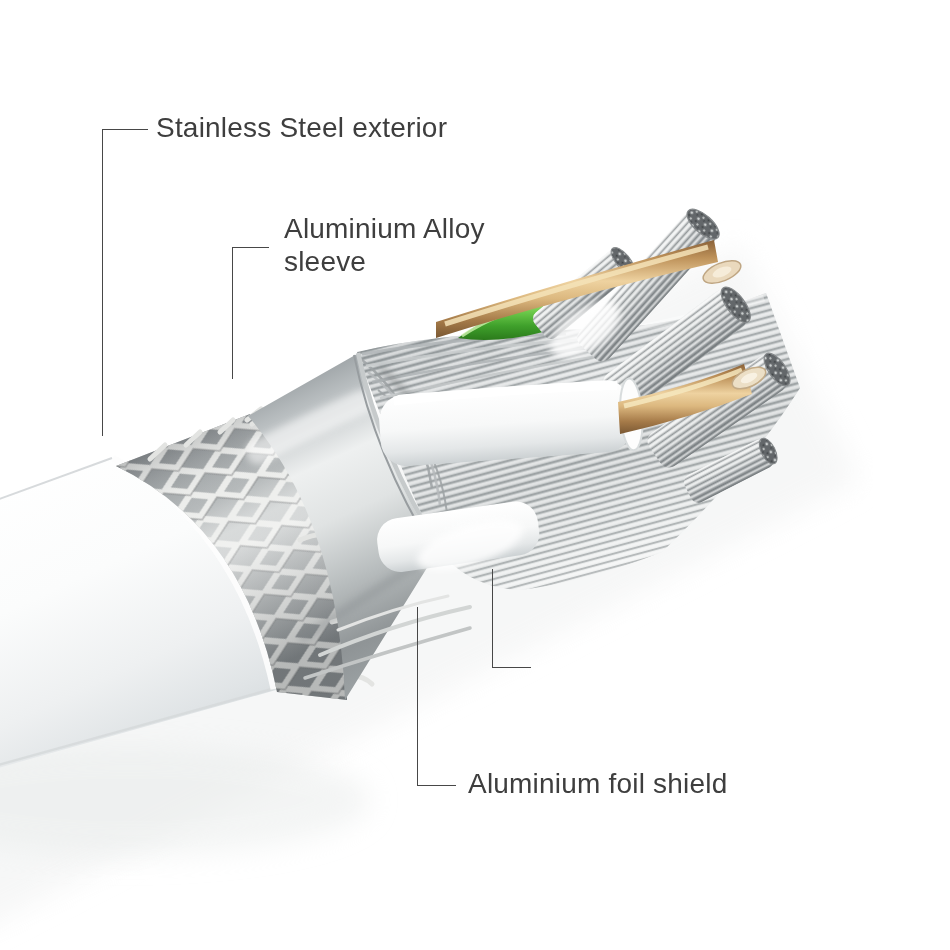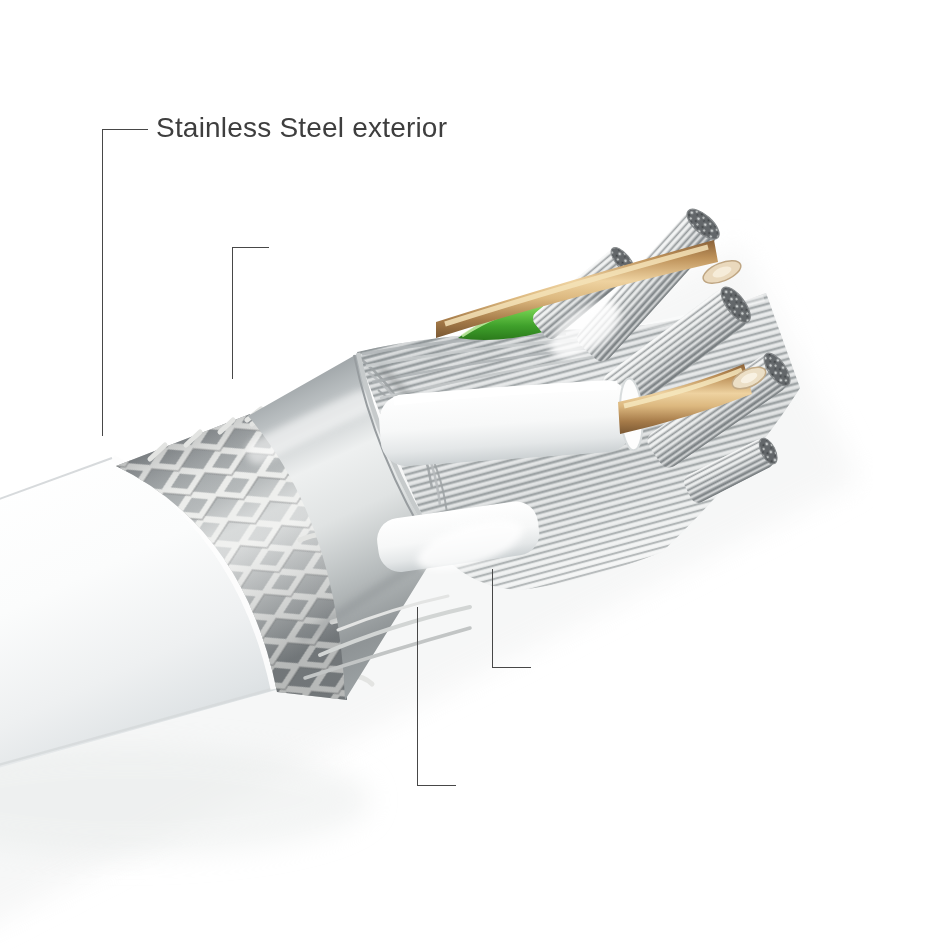--- a/index.html
+++ b/index.html
@@ -249,14 +249,16 @@
     <ellipse cx="749" cy="378" rx="4" ry="9" transform="rotate(65 749 378)" fill="#f8f1e2"></ellipse>
   </g>
 </svg>
 
 <div class="leader ld-stainless"></div>
 <div class="leader ld-sleeve"></div>
 <div class="leader ld-copper"></div>
 <div class="leader ld-foil"></div>
 
 <div class="label lb-stainless">Stainless Steel exterior</div>
+<div class="label wrap lb-sleeve">Aluminium Alloy sleeve</div>
+<div class="label lb-foil">Aluminium foil shield</div>
 
 </div>
 
 </body></html>

